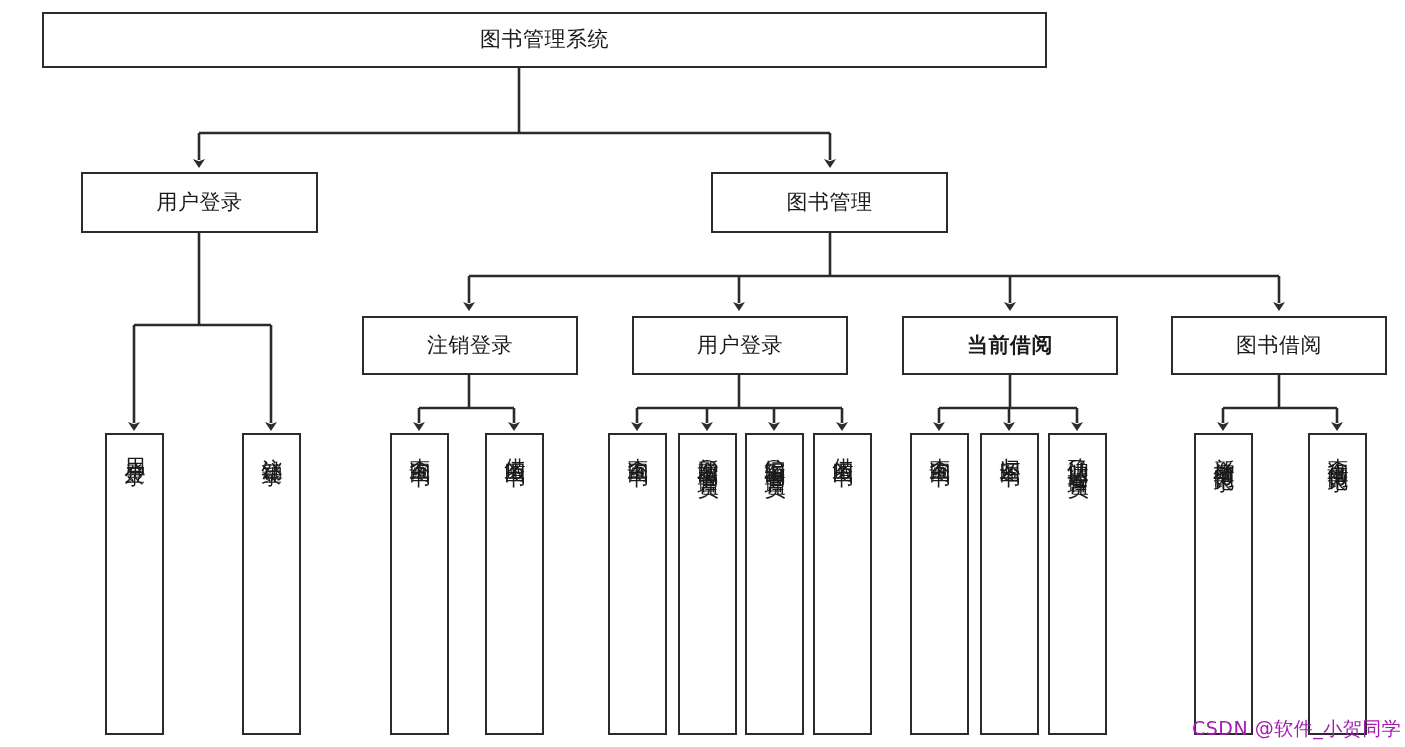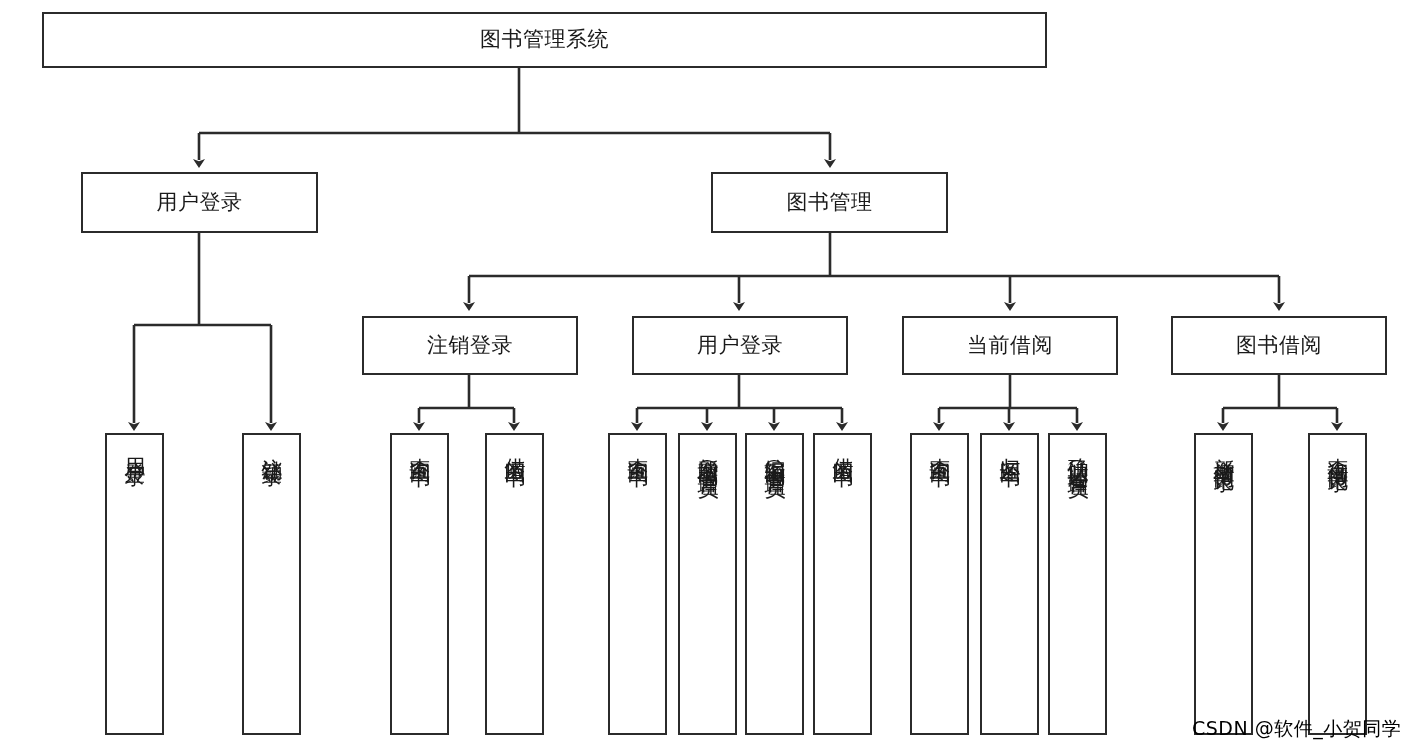--- a/index.html
+++ b/index.html
@@ -56,21 +56,21 @@
   }
   .node.vertical .node-label {
     writing-mode: vertical-rl;
     text-orientation: upright;
     font-size: 21px;
     letter-spacing: 3px;
     line-height: 1;
   }
   .watermark {
     position: absolute;
-    color: #000000;
+    color: #a21caf;
     font-size: 19px;
     letter-spacing: 0.5px;
     white-space: nowrap;
     user-select: none;
   }
 </style>
 </head>
 <body>
 
 <div id="diagram-root">
@@ -147,21 +147,21 @@
   <div class="node horizontal" style="left:711px; top:172px; width:237px; height:61px;">
     <span class="node-label">图书管理</span>
   </div>
 
   <div class="node horizontal" style="left:362px; top:316px; width:216px; height:59px;">
     <span class="node-label">注销登录</span>
   </div>
   <div class="node horizontal" style="left:632px; top:316px; width:216px; height:59px;">
     <span class="node-label">用户登录</span>
   </div>
-  <div class="node horizontal" style="left:902px; top:316px; width:216px; height:59px;">
+  <div class="node horizontal" style="left:902px; top:316px; width:216px; height:59px;font-weight:bold;">
     <span class="node-label">当前借阅</span>
   </div>
   <div class="node horizontal" style="left:1171px; top:316px; width:216px; height:59px;">
     <span class="node-label">图书借阅</span>
   </div>
 
   <div class="node vertical" style="left:105px; top:433px; width:59px; height:302px;">
     <span class="node-label">用户登录</span>
   </div>
   <div class="node vertical" style="left:242px; top:433px; width:59px; height:302px;">

